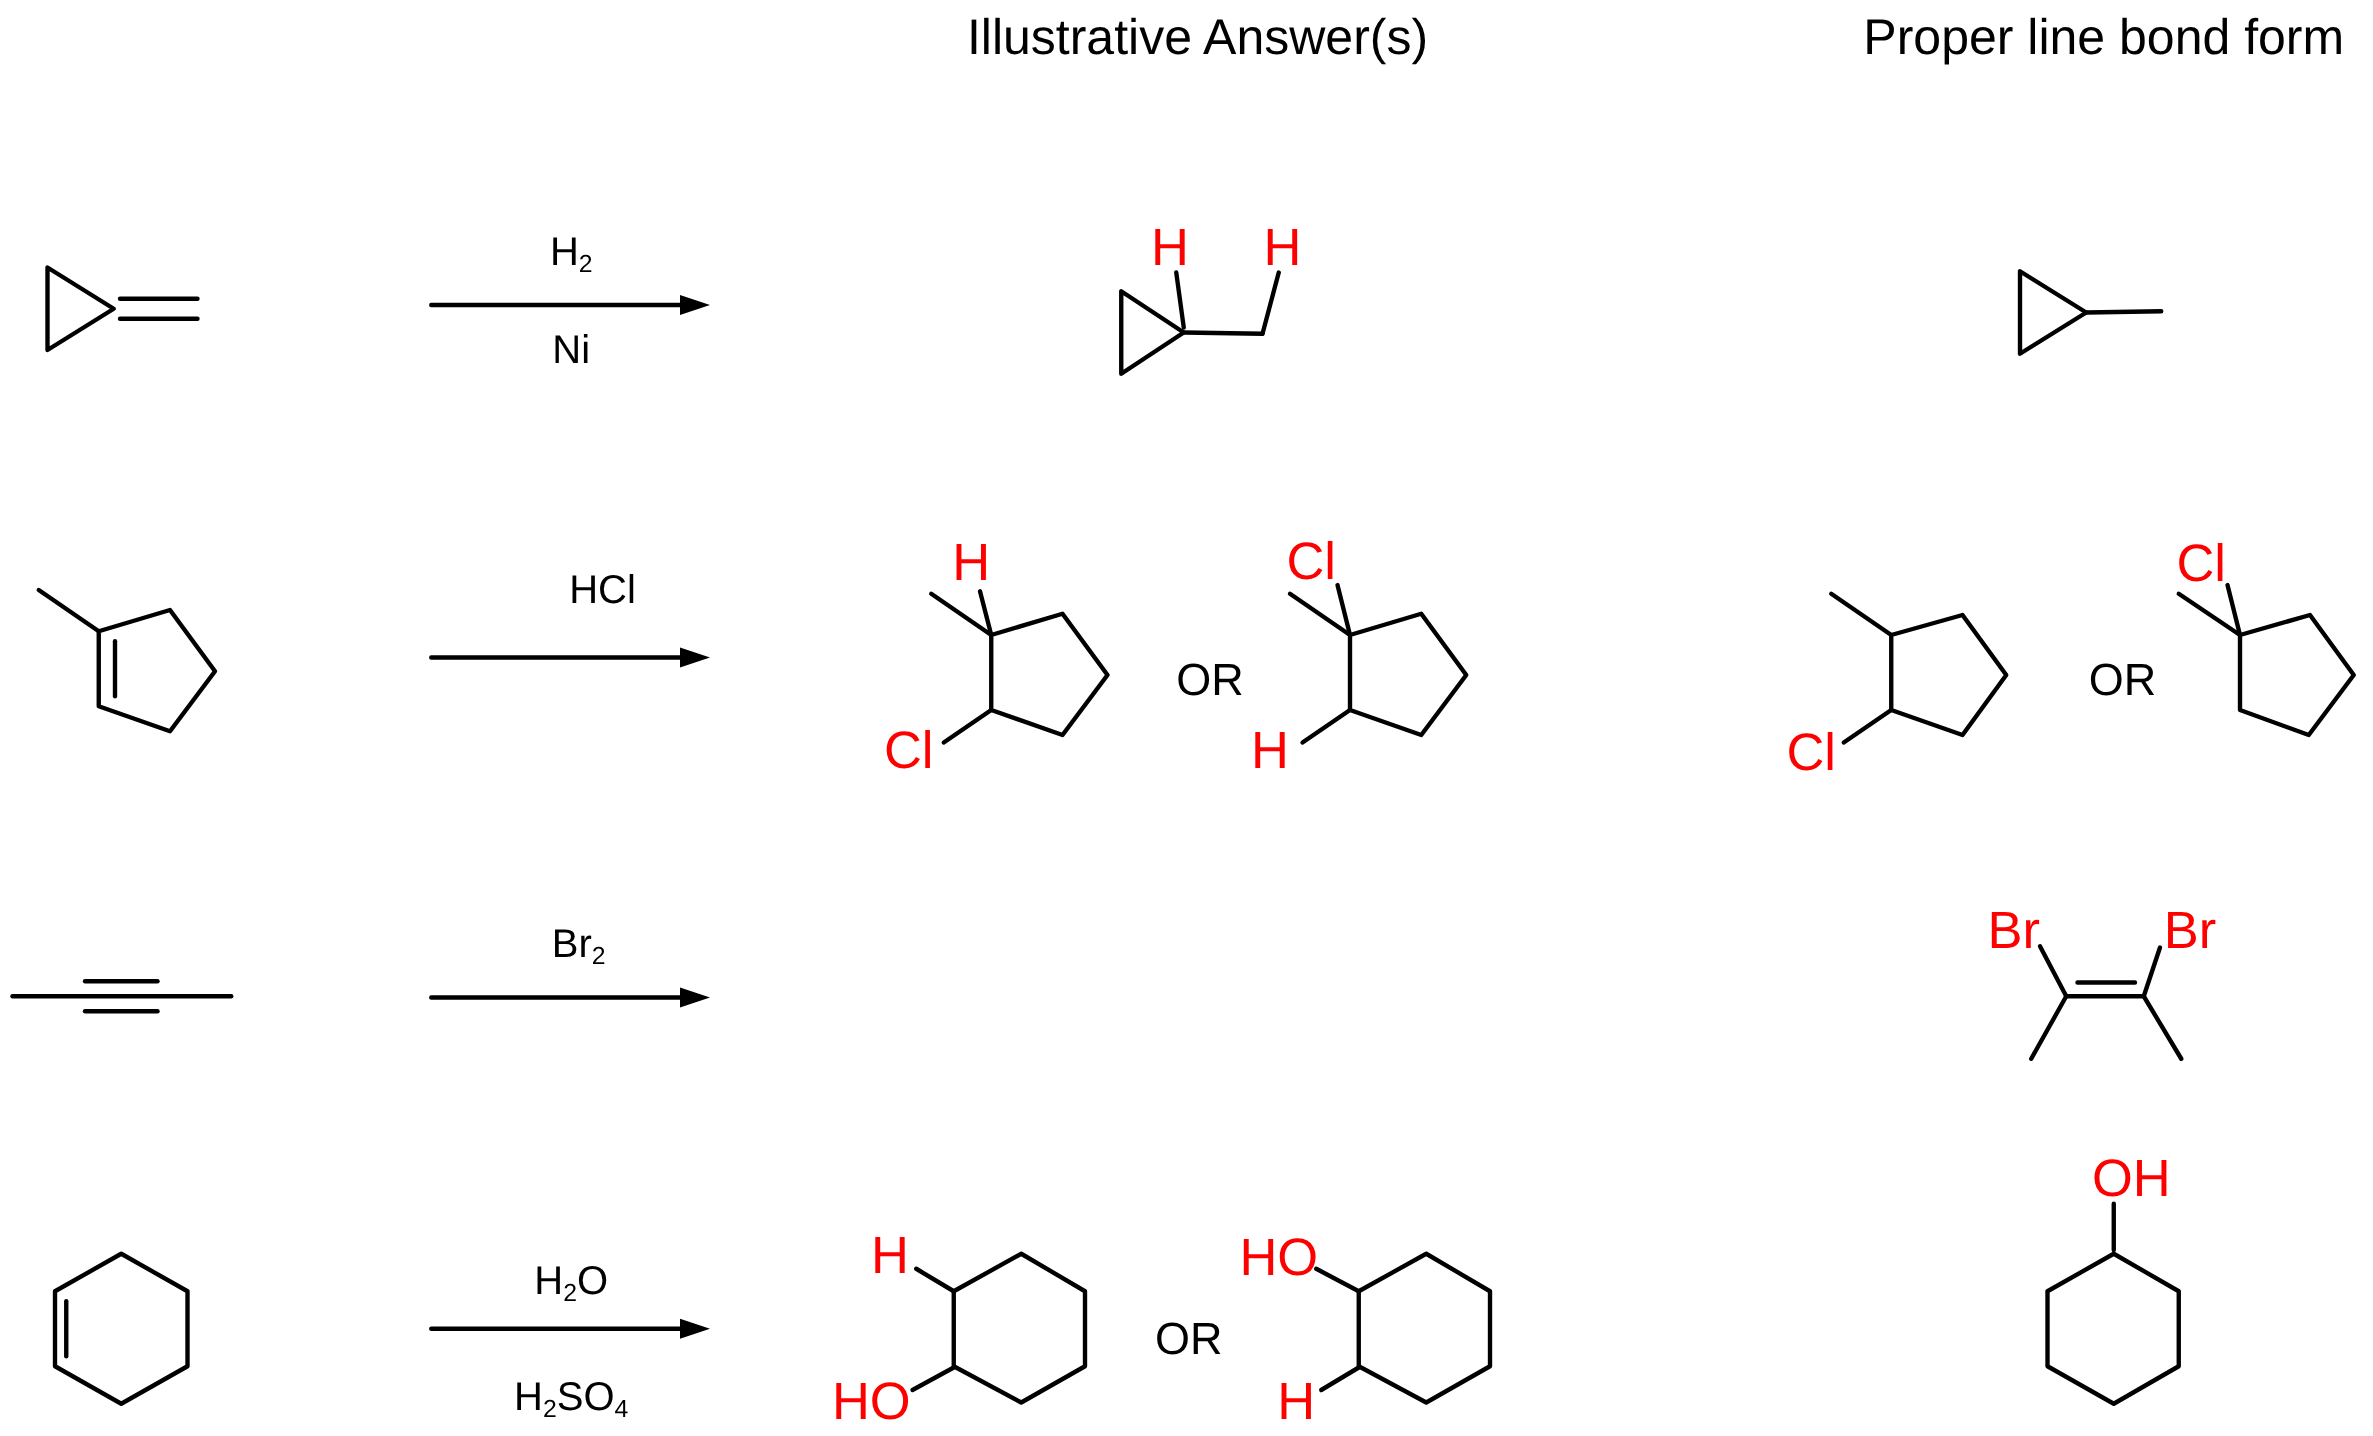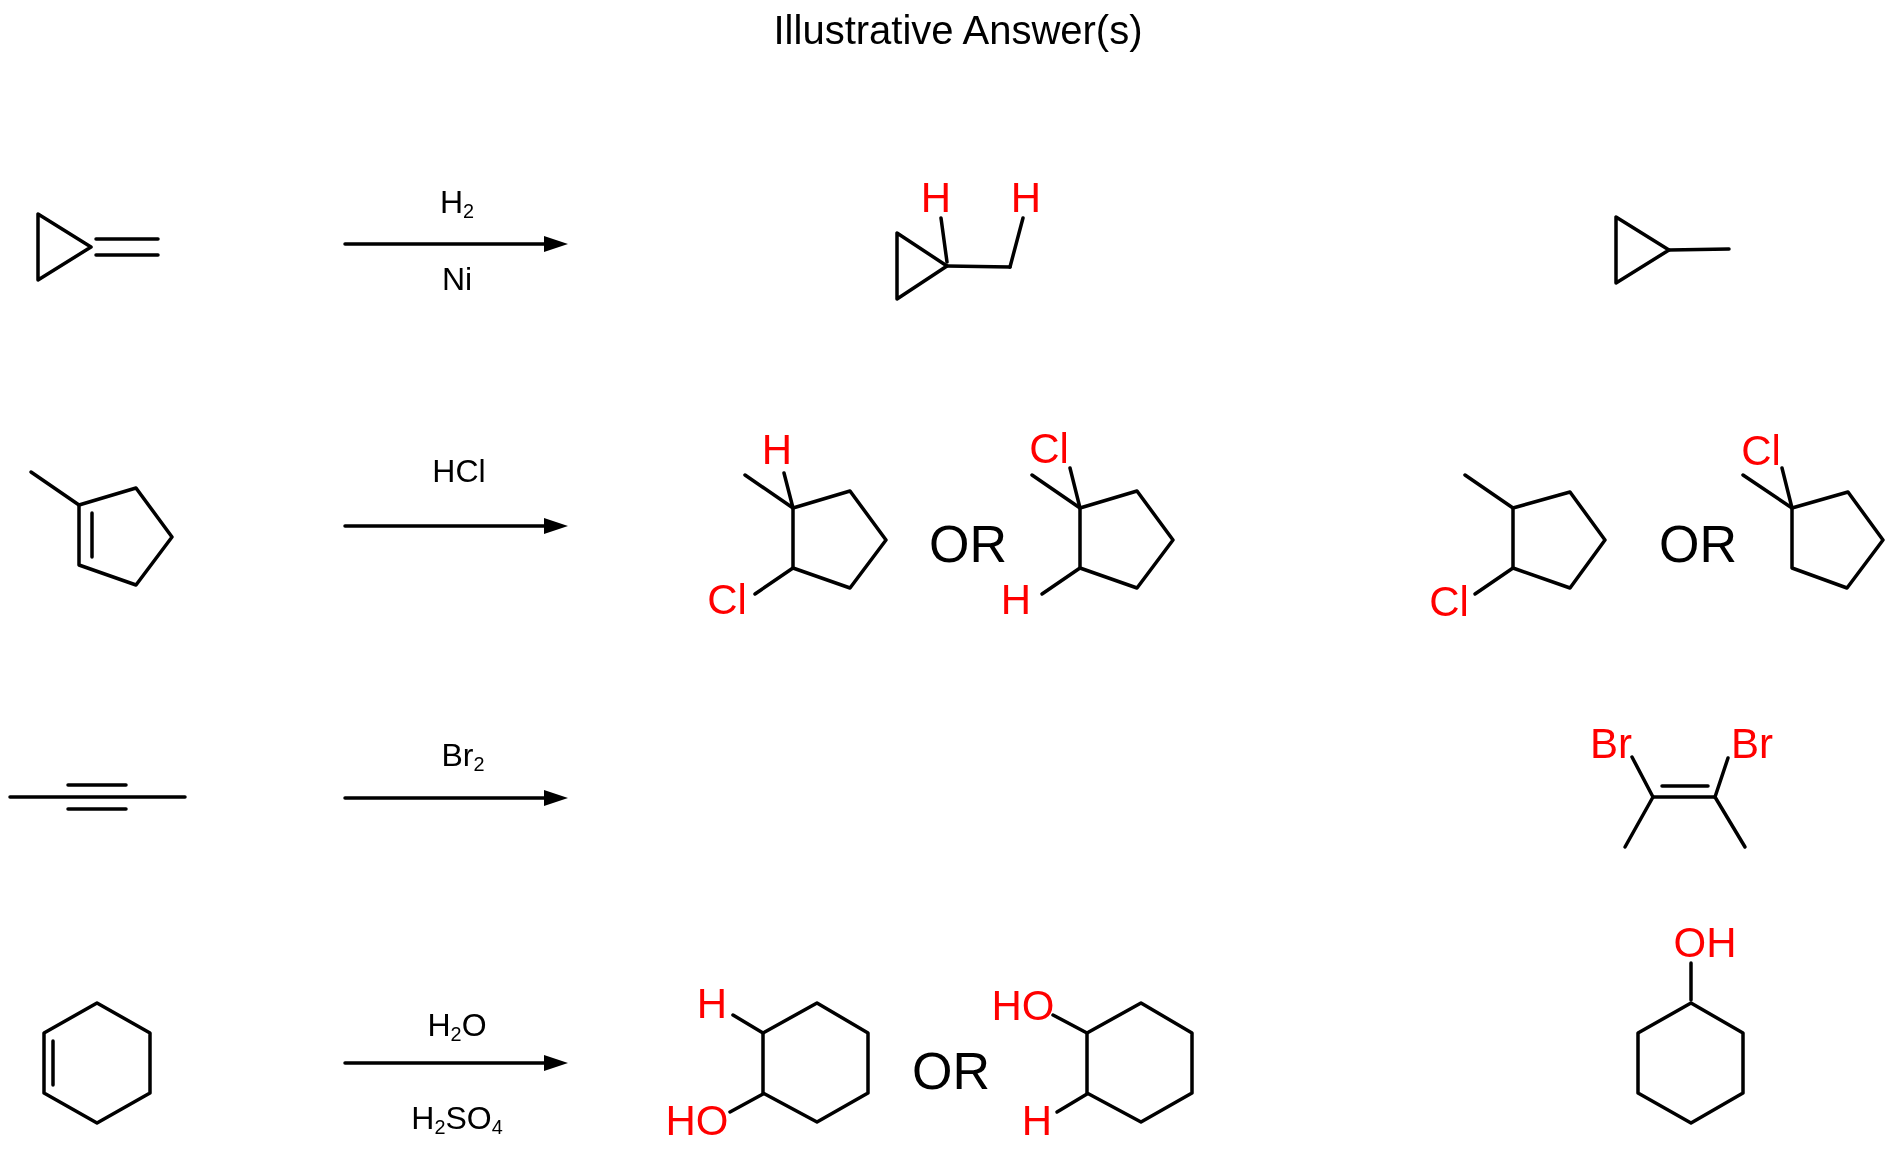--- a/index.html
+++ b/index.html
@@ -14,21 +14,21 @@
   #bonds{position:absolute;left:0;top:0;}
   .lbl{
     position:absolute;
     transform:translate(-50%,-50%);
     white-space:nowrap;
     color:#000;
     line-height:1;
   }
   .heading{font-size:40px;}
   .reagent{font-size:32px;}
-  .orlbl{font-size:52px;}
+  .orlbl{font-size:36px;}
   .atom{font-size:42px;}
   .red{color:#ff0000;}
   .sub{font-size:0.62em;vertical-align:-0.28em;}
 </style>
 </head>
 <body>
 
 <div id="canvas">
 
   <svg id="bonds" width="1898" height="1149" viewBox="0 0 1898 1149" fill="none" stroke="#000" stroke-width="3.5" stroke-linecap="round" stroke-linejoin="round">
@@ -135,28 +135,29 @@
       <path d="M1057,1112 L1087,1094"></path>
     </g>
 
     <g>
       <path d="M1691,1003 L1743,1033 L1743,1093 L1691,1123 L1638,1093 L1638,1033 Z"></path>
       <path d="M1691,963 L1691,1000"></path>
     </g>
   </svg>
 
   <div class="lbl heading" style="left:958px;top:30px">Illustrative Answer(s)</div>
+  <div class="lbl heading" style="left:1683px;top:30px">Proper line bond form</div>
 
   <div class="lbl reagent" style="left:457px;top:204px"><span>H</span><span class="sub">2</span></div>
   <div class="lbl reagent" style="left:457px;top:279px"><span>Ni</span></div>
 
   <div class="lbl atom red" style="left: 936px; top: 198px; color: rgb(255, 0, 0);">H</div>
   <div class="lbl atom red" style="left: 1026px; top: 198px; color: rgb(255, 0, 0);">H</div>
 
-  <div class="lbl reagent" style="left:459px;top:471px"><span>HCl</span></div>
+  <div class="lbl reagent" style="left:482px;top:471px"><span>HCl</span></div>
 
   <div class="lbl atom red" style="left: 777px; top: 450px; color: rgb(255, 0, 0);">H</div>
   <div class="lbl atom red" style="left: 727px; top: 600px; color: rgb(255, 0, 0);">Cl</div>
   <div class="lbl orlbl" style="left:968px;top:544px">OR</div>
   <div class="lbl atom red" style="left: 1049px; top: 449px; color: rgb(255, 0, 0);">Cl</div>
   <div class="lbl atom red" style="left: 1016px; top: 600px; color: rgb(255, 0, 0);">H</div>
 
   <div class="lbl atom red" style="left: 1449px; top: 602px; color: rgb(255, 0, 0);">Cl</div>
   <div class="lbl orlbl" style="left:1698px;top:544px">OR</div>
   <div class="lbl atom red" style="left: 1761px; top: 451px; color: rgb(255, 0, 0);">Cl</div>

